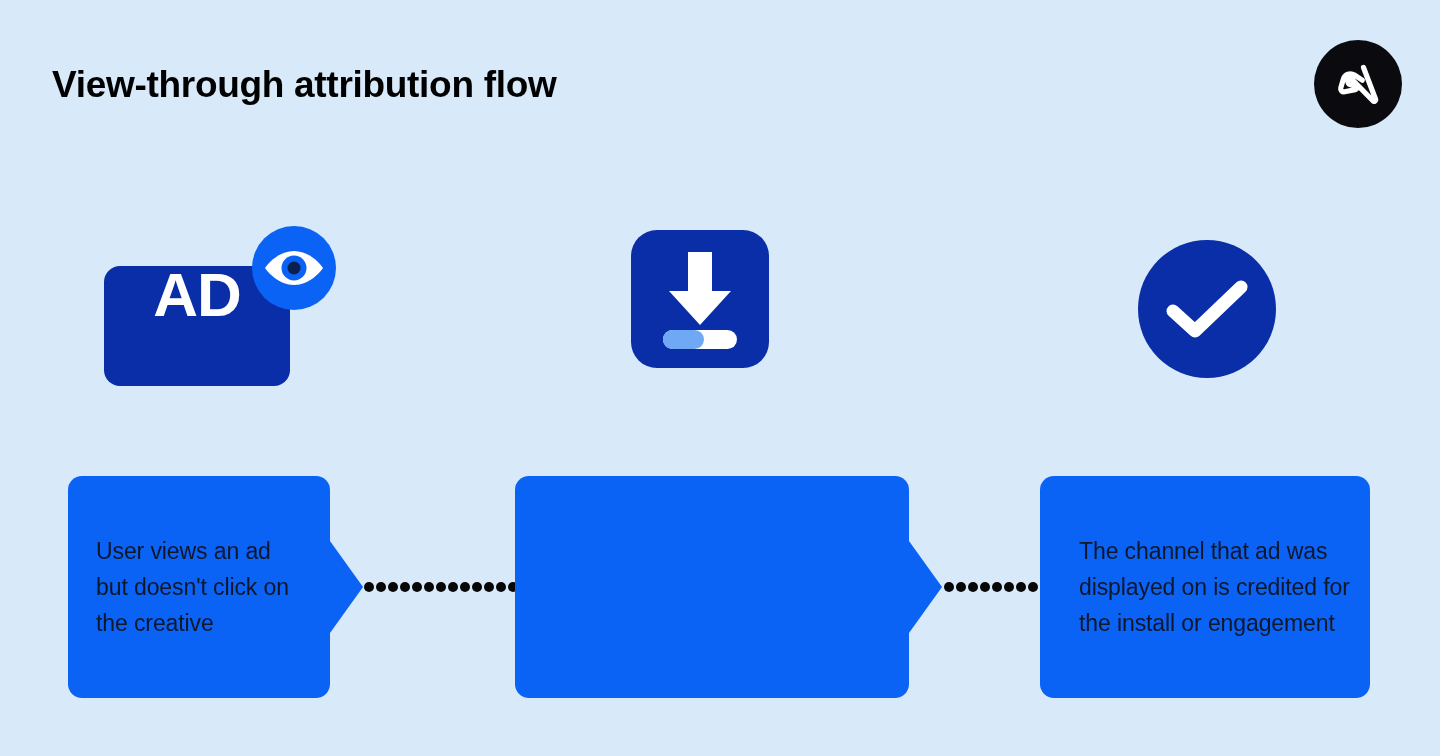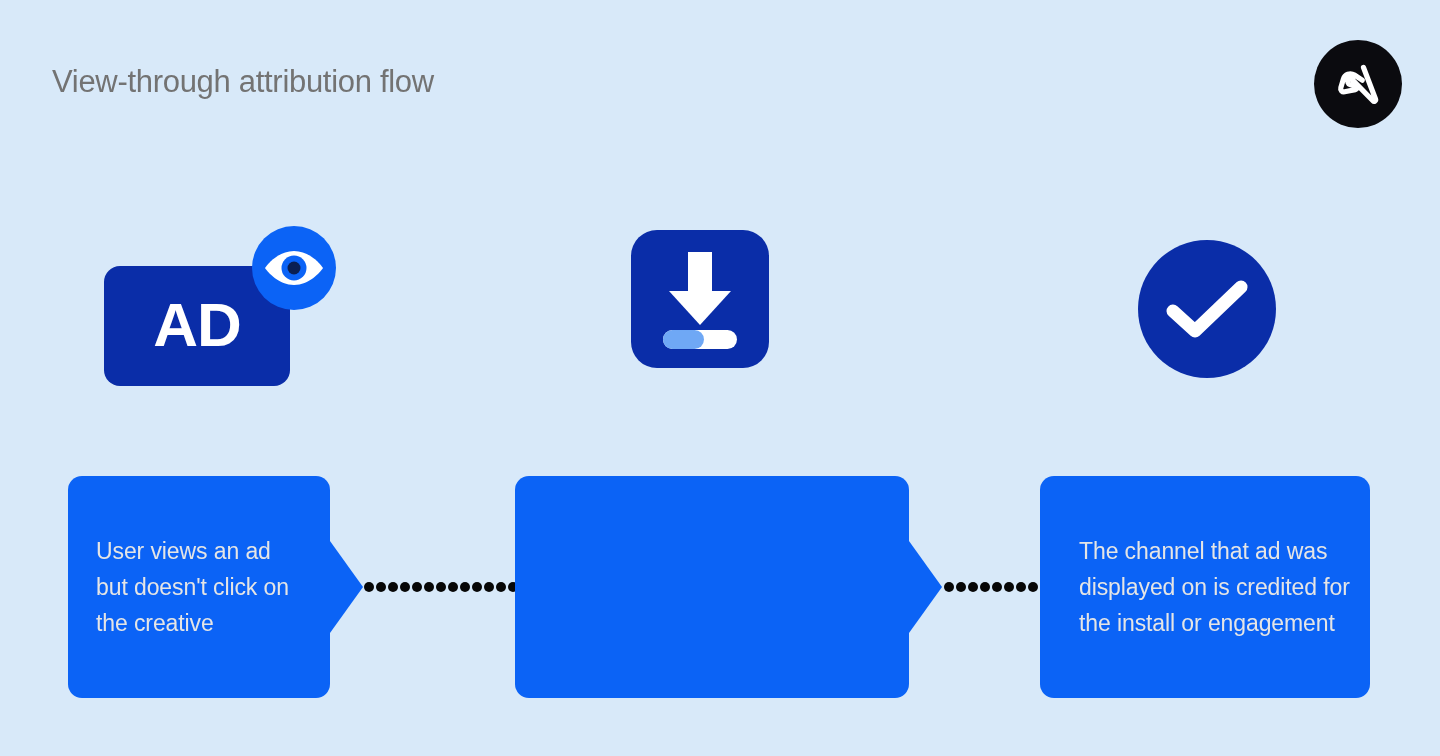--- a/index.html
+++ b/index.html
@@ -15,23 +15,23 @@
     background: #d8e9f9;
     font-family: "Liberation Sans", sans-serif;
     position: relative;
   }
 
   
   .page-title {
     position: absolute;
     left: 52px;
     top: 64px;
-    font-size: 31px;
-    font-weight: normal;
-    color: #737373;
+    font-size: 37px;
+    font-weight: bold;
+    color: #000000;
     letter-spacing: -0.3px;
     white-space: nowrap;
   }
 
   .brand-logo {
     position: absolute;
     right: 38px;
     top: 40px;
     width: 88px;
     height: 88px;
@@ -71,21 +71,20 @@
   }
   .ad-badge {
     position: absolute;
     left: 0;
     top: 54px;
     width: 186px;
     height: 120px;
     background: #0a2da8;
     border-radius: 16px;
     display: flex;
-    align-items: center;
     justify-content: center;
   }
   .ad-badge-text {
     color: #ffffff;
     font-size: 62px;
     font-weight: bold;
     letter-spacing: -1px;
     line-height: 1;
     margin-top: -2px;
   }
@@ -144,21 +143,21 @@
   }
 
   .flow-card {
     position: absolute;
     top: 0;
     height: 222px;
     background: #0b63f6;
     border-radius: 14px;
     display: flex;
     align-items: center;
-    color: #e5e5e5;
+    color: #0f172a;
   }
   .flow-card.card-1 {
     left: 68px;
     width: 262px;
     padding: 0 0 0 28px;
   }
   .flow-card.card-2 {
     left: 515px;
     width: 394px;
     padding: 0 0 0 31px;

